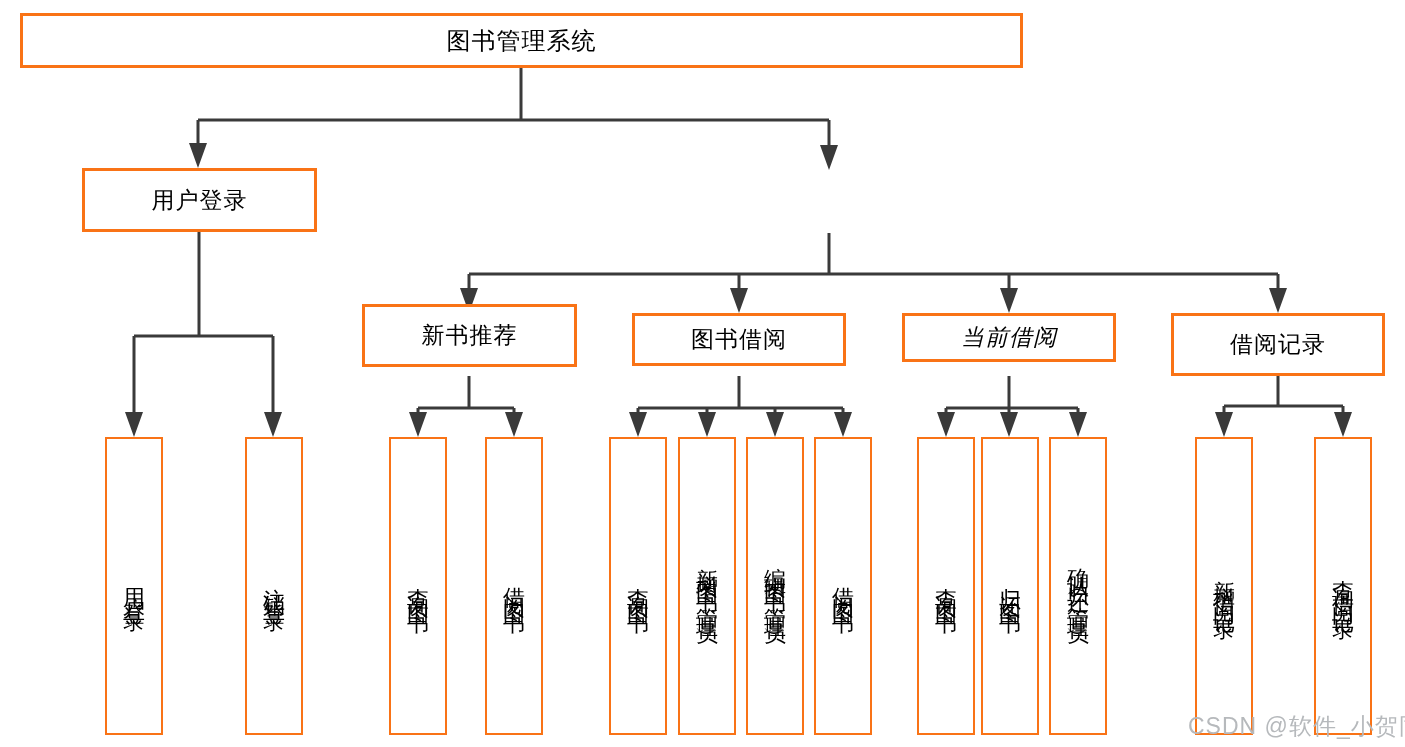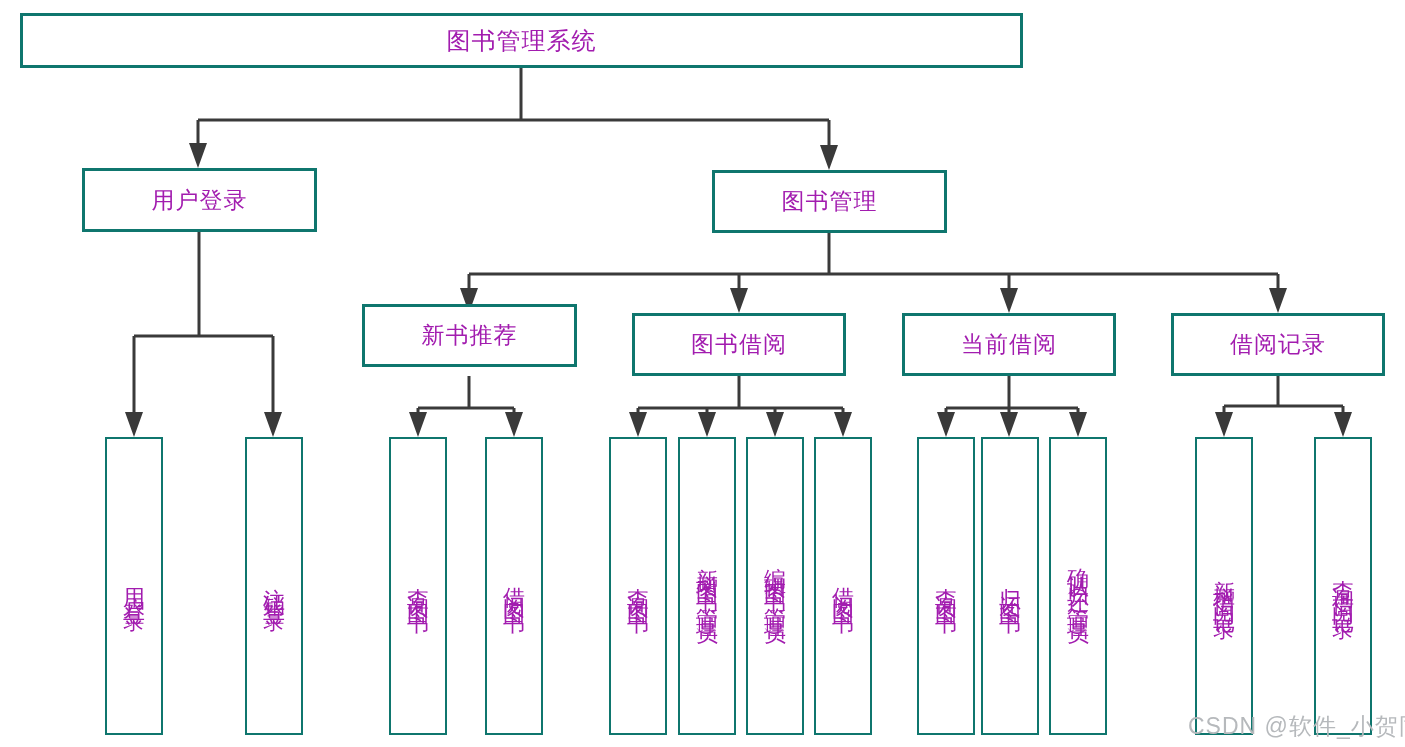--- a/index.html
+++ b/index.html
@@ -19,22 +19,22 @@
     position: absolute;
     left: 0; top: 0;
     width: 1405px;
     height: 747px;
     z-index: 1;
   }
   .hbox, .vbox {
     position: absolute;
     box-sizing: border-box;
     background: #ffffff;
-    border: 3px solid #0f766e;
-    color: #a21caf;
+    border: 3px solid #f97316;
+    color: #000000;
     display: flex;
     align-items: center;
     justify-content: center;
     z-index: 2;
     text-align: left;
   }
   .hbox { font-size: 23px; letter-spacing: 1px; }
   .hbox.root { font-size: 24px; }
   .vbox {
     top: 437px;
@@ -89,25 +89,24 @@
              M937 412 L955 412 L946 437 Z
              M1000 412 L1018 412 L1009 437 Z
              M1069 412 L1087 412 L1078 437 Z
              M1215 412 L1233 412 L1224 437 Z
              M1334 412 L1352 412 L1343 437 Z"></path>
   </svg>
 
   <div class="hbox root" style="left:20px; top:13px; width:1003px; height:55px;">图书管理系统</div>
 
   <div class="hbox" style="left:82px; top:168px; width:235px; height:64px;">用户登录</div>
-  <div class="hbox" style="left:712px; top:170px; width:235px; height:63px;">图书管理</div>
 
   <div class="hbox" style="left:362px; top:304px; width:215px; height:63px;">新书推荐</div>
-  <div class="hbox" style="left:632px; top:313px; width:214px; height:63px;">图书借阅</div>
-  <div class="hbox" style="left:902px; top:313px; width:214px; height:63px;">当前借阅</div>
+  <div class="hbox" style="left:632px; top:313px; width:214px; height:53px;">图书借阅</div>
+  <div class="hbox" style="left:902px; top:313px; width:214px; height:49px;font-style:italic;">当前借阅</div>
   <div class="hbox" style="left:1171px; top:313px; width:214px; height:63px;">借阅记录</div>
 
   <div class="vbox" style="left:105px;">用户登录</div>
   <div class="vbox" style="left:245px;">注销登录</div>
 
   <div class="vbox" style="left:389px;">查询图书</div>
   <div class="vbox" style="left:485px;">借阅图书</div>
 
   <div class="vbox" style="left:609px;">查询图书</div>
   <div class="vbox" style="left:678px;">新增图书（管理员）</div>

